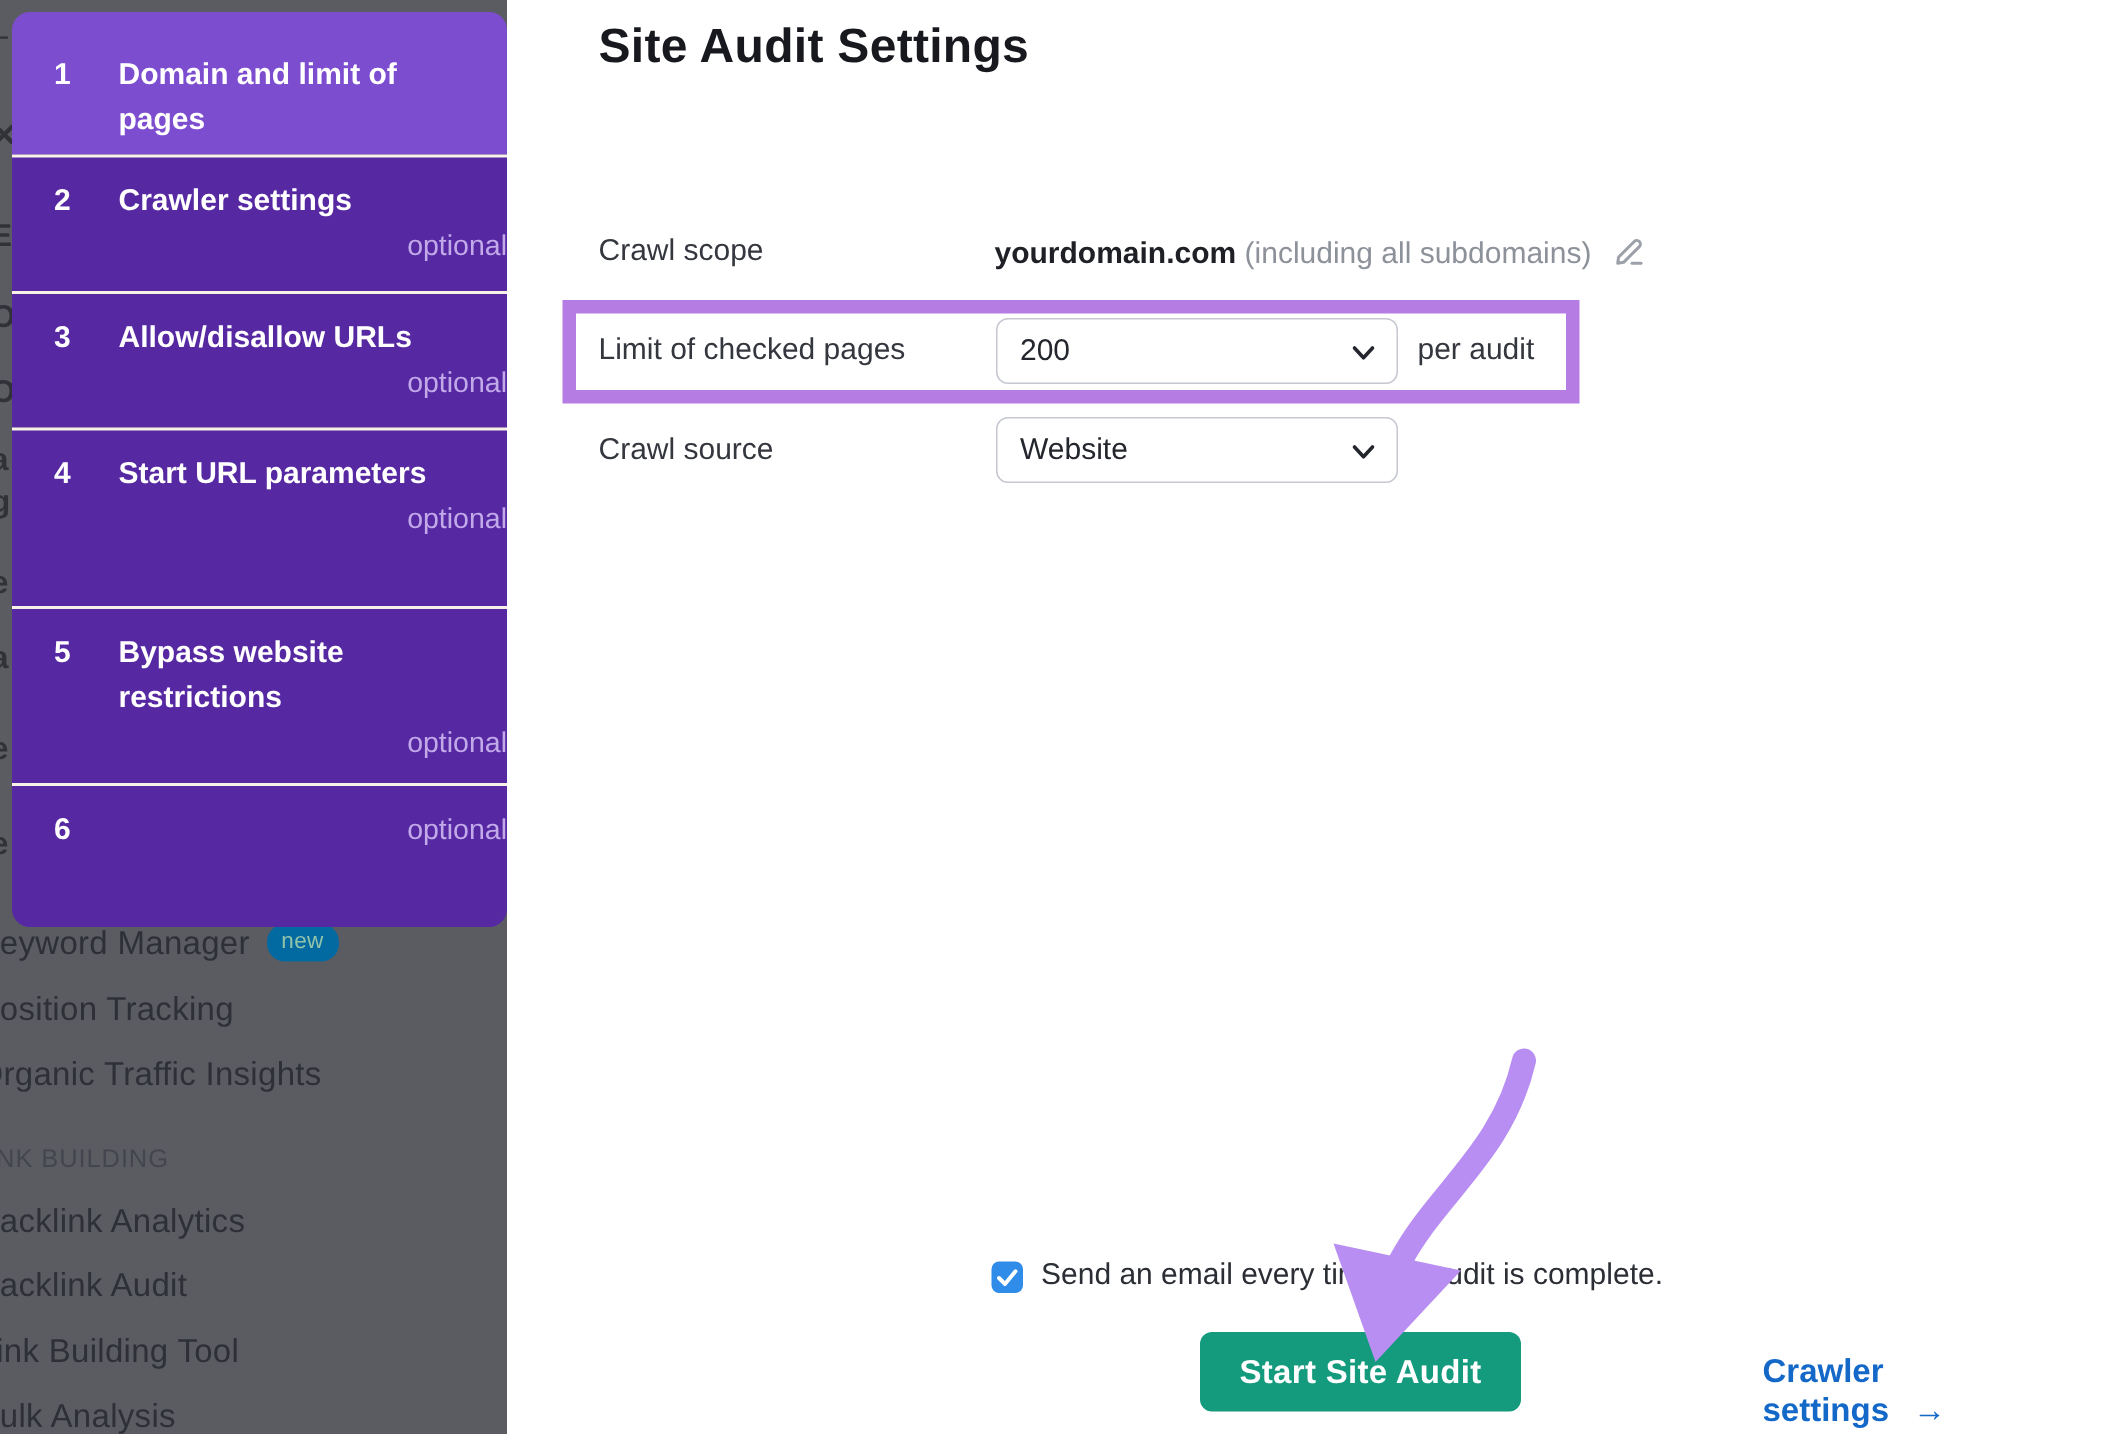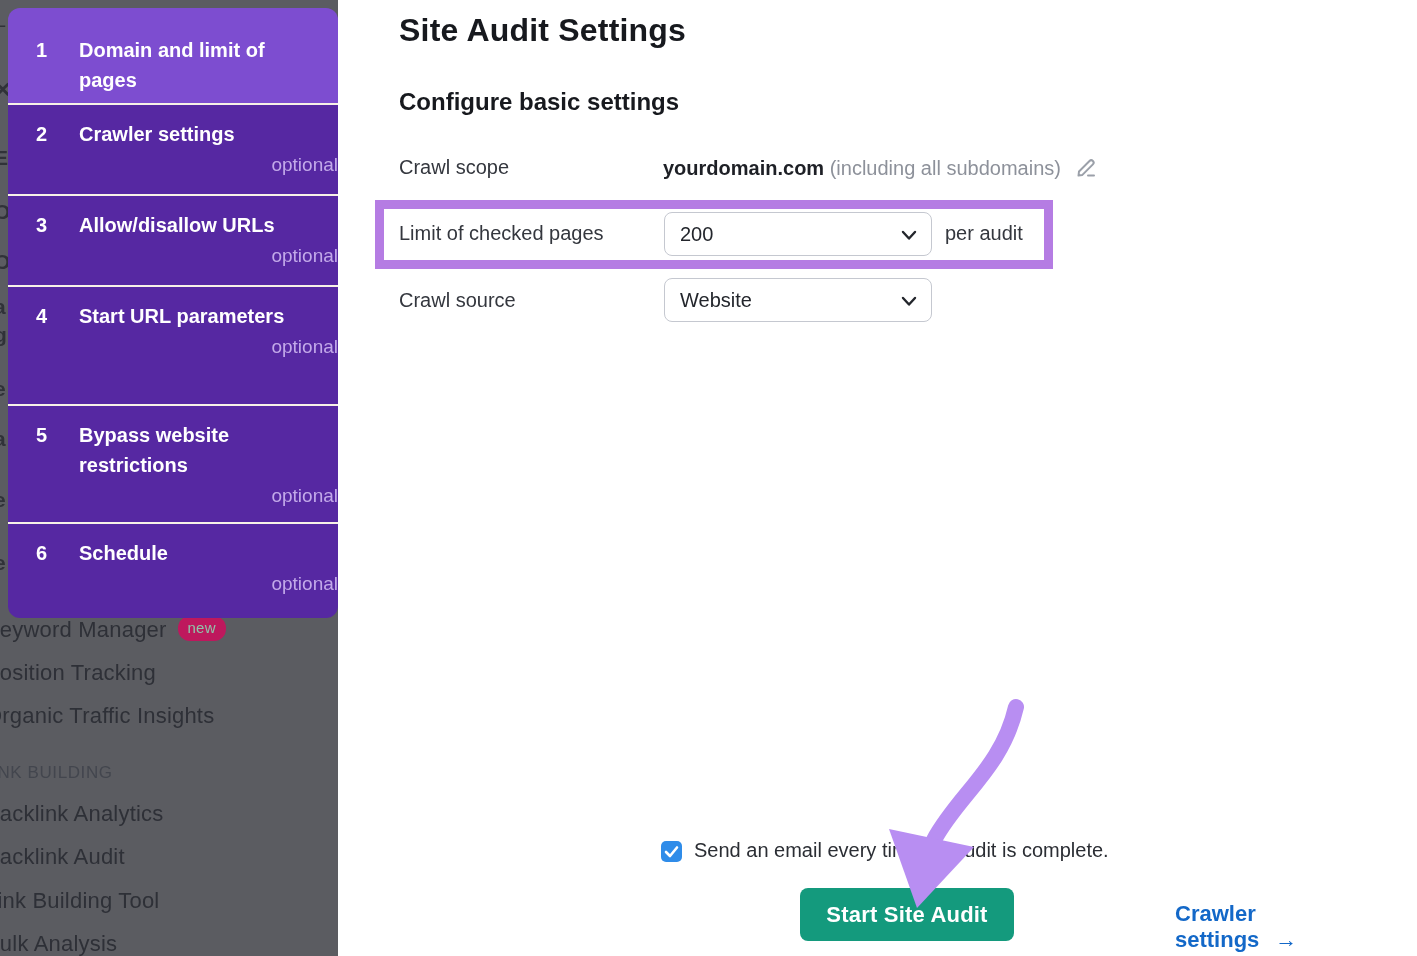--- a/index.html
+++ b/index.html
@@ -16,21 +16,21 @@
   }
   .nav-item{
     position:absolute;left:-15px;font-size:22px;color:#2e3037;
     white-space:nowrap;letter-spacing:.2px;
   }
   .nav-section{
     position:absolute;left:-18px;font-size:17px;color:#43464e;
     letter-spacing:.6px;white-space:nowrap;
   }
   .badge-new{
-    display:inline-block;margin-left:11px;background:#be185d;color:#90c4aa;
+    display:inline-block;margin-left:11px;background:#0369a1;color:#90c4aa;
     font-size:15px;line-height:15px;padding:4px 10px 6px;border-radius:12px;
     vertical-align:4px;
   }
   .fragment{
     position:absolute;left:-6px;color:#303238;font-size:21px;font-weight:bold;
   }
   
   .wizard{
     position:absolute;left:8px;top:8px;width:330px;height:610px;
     border-radius:12px;overflow:hidden;display:flex;flex-direction:column;
@@ -137,28 +137,26 @@
     <div class="step-label">Start URL parameters</div>
     <div class="step-opt">optional</div>
   </div>
   <div class="step" style="height:118px">
     <span class="step-num" style="top:14px">5</span>
     <div class="step-label">Bypass website restrictions</div>
     <div class="step-opt">optional</div>
   </div>
   <div class="step" style="height:96px">
     <span class="step-num" style="top:14px">6</span>
-    <div class="step-label">Schedule</div>
     <div class="step-opt">optional</div>
   </div>
 </div>
 
 <div class="content">
   <div class="h1">Site Audit Settings</div>
-  <div class="h2">Configure basic settings</div>
 
   <div class="row-label" style="left:61px;top:156px">Crawl scope</div>
   <div class="scope-value">
     <span class="scope-domain">yourdomain.com</span>
     <span> </span>
     <span>(including all subdomains)</span>
     <svg class="edit-ic" width="24" height="24" viewBox="0 0 24 24" fill="none" stroke="#9ba0a9" stroke-width="2" stroke-linecap="round" stroke-linejoin="round">
       <path d="M4 16.5 14.5 6a2.4 2.4 0 0 1 3.4 3.4L7.4 19.9 3.5 20.5 4 16.5z"></path>
       <line x1="13" y1="20.5" x2="19" y2="20.5"></line>
     </svg>

